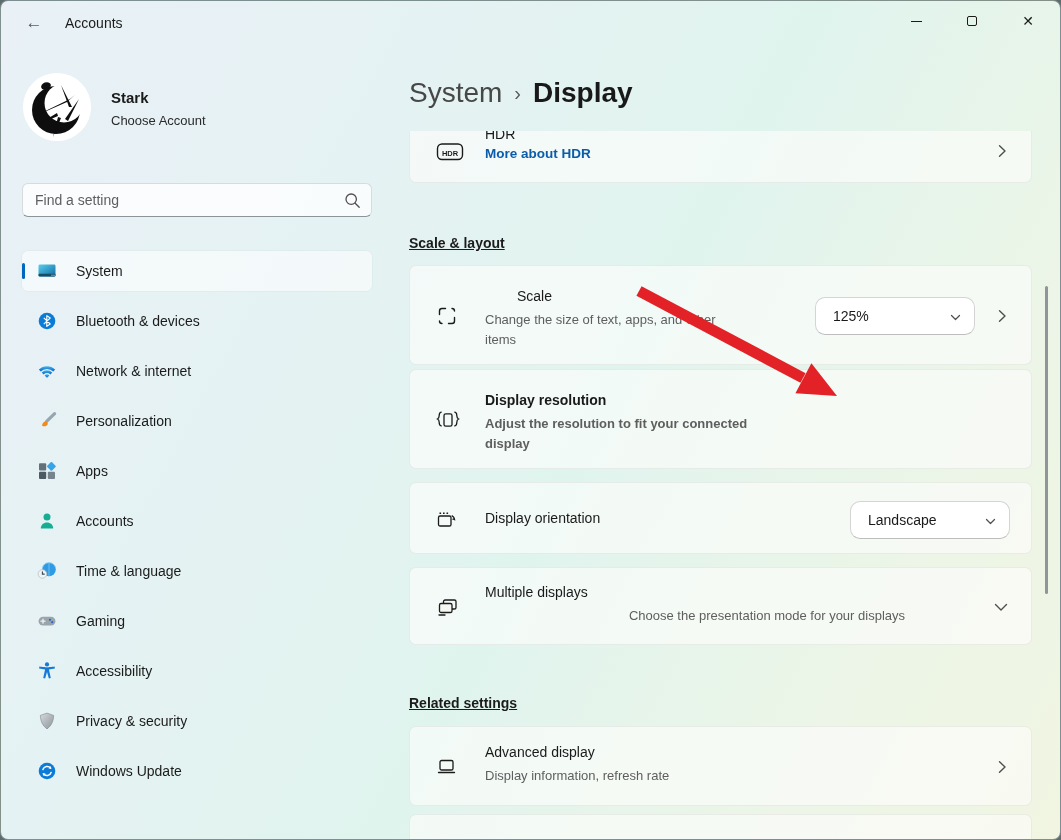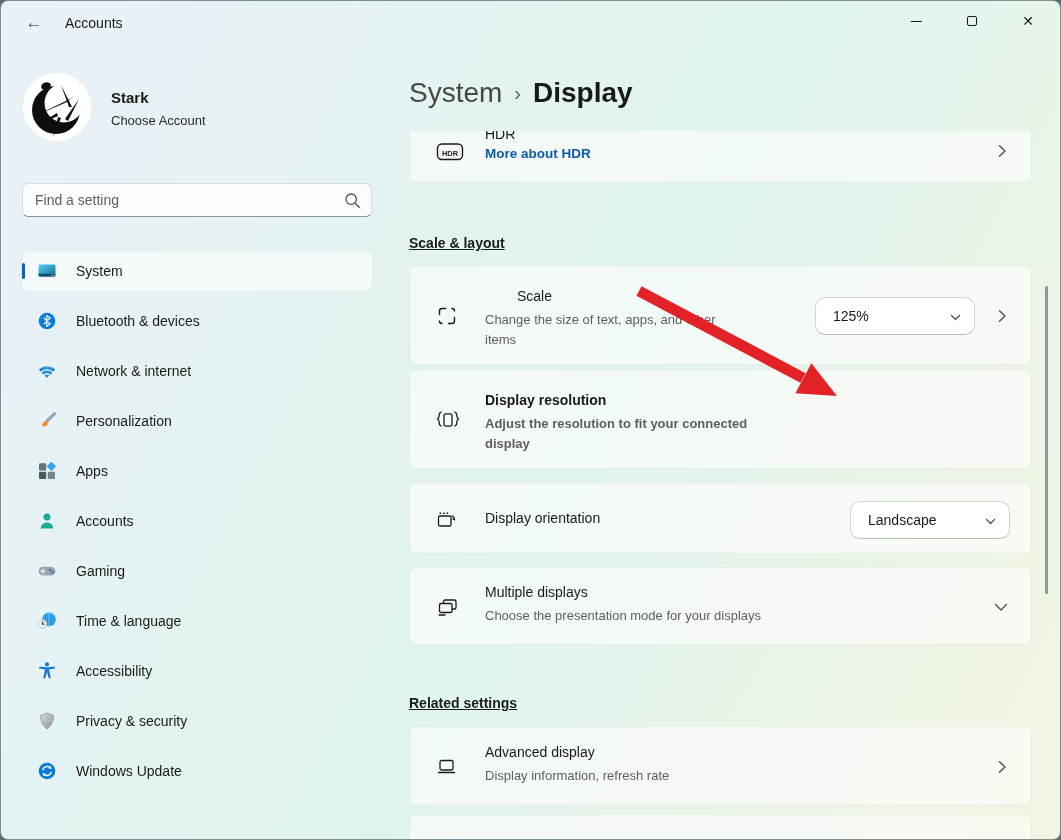--- a/index.html
+++ b/index.html
@@ -173,38 +173,38 @@
         <svg width="20" height="20" viewBox="0 0 20 20">
             <circle cx="10" cy="6" r="3.5" fill="#16ae93"></circle>
             <path d="M3.8 17.5c0-3.6 2.8-5.9 6.2-5.9s6.2 2.3 6.2 5.9z" fill="#16ae93"></path>
           </svg>
       </span>
       <span class="nav-lbl">Accounts</span>
     </div>
     <div class="nav-item">
       <span class="nav-ic">
         <svg width="20" height="20" viewBox="0 0 20 20">
+            <circle cx="12" cy="8.5" r="6.8" fill="#2f9be4"></circle>
+            <path d="M5.6 6.2a6.8 6.8 0 0 1 12.8 0M12 1.7v13.6" stroke="#7fc7f0" stroke-width=".8" fill="none"></path>
+            <circle cx="5.4" cy="13" r="4.3" fill="#eef3f6" stroke="#b9c1c7" stroke-width=".8"></circle>
+            <path d="M5.4 10.8v2.3h1.9" stroke="#3c4750" stroke-width="1.1" fill="none" stroke-linecap="round"></path>
+          </svg>
+      </span>
+      <span class="nav-lbl">Time &amp; language</span>
+    </div>
+    <div class="nav-item">
+      <span class="nav-ic">
+        <svg width="20" height="20" viewBox="0 0 20 20">
             <rect x="1.6" y="5.8" width="16.8" height="8.8" rx="4.4" fill="#9aa4ad"></rect>
             <path d="M6 8.2v4M4 10.2h4" stroke="#eef2f4" stroke-width="1.3" stroke-linecap="round"></path>
             <circle cx="13" cy="8.8" r="1.1" fill="#2b66c4"></circle>
             <circle cx="15.2" cy="11.2" r="1.1" fill="#2b66c4"></circle>
           </svg>
       </span>
       <span class="nav-lbl">Gaming</span>
-    </div>
-    <div class="nav-item">
-      <span class="nav-ic">
-        <svg width="20" height="20" viewBox="0 0 20 20">
-            <circle cx="12" cy="8.5" r="6.8" fill="#2f9be4"></circle>
-            <path d="M5.6 6.2a6.8 6.8 0 0 1 12.8 0M12 1.7v13.6" stroke="#7fc7f0" stroke-width=".8" fill="none"></path>
-            <circle cx="5.4" cy="13" r="4.3" fill="#eef3f6" stroke="#b9c1c7" stroke-width=".8"></circle>
-            <path d="M5.4 10.8v2.3h1.9" stroke="#3c4750" stroke-width="1.1" fill="none" stroke-linecap="round"></path>
-          </svg>
-      </span>
-      <span class="nav-lbl">Time &amp; language</span>
     </div>
     <div class="nav-item">
       <span class="nav-ic">
         <svg width="20" height="20" viewBox="0 0 20 20" fill="#1479d7">
             <circle cx="10" cy="3.4" r="2.1"></circle>
             <path d="M10 6.4c1 0 7.6-.9 7.6-.9l.3 1.9-6 1.2 1.9 8.4-1.9.5-1.9-6.6-1.9 6.6-1.9-.5 1.9-8.4-6-1.2.3-1.9s6.6.9 7.6.9z"></path>
           </svg>
       </span>
       <span class="nav-lbl">Accessibility</span>
     </div>
@@ -319,21 +319,21 @@
 
   <div class="card" style="top:566px; height:78px;">
     <span class="card-ic" style="top:28px;">
       <svg width="24" height="22" viewBox="0 0 24 22" fill="none" stroke="#1b1b1b" stroke-width="1.3">
           <rect x="7.5" y="4" width="12.5" height="9" rx="1.6"></rect>
           <rect x="3.5" y="7.5" width="12.5" height="9" rx="1.6" fill="#f6f8f4"></rect>
           <path d="M3 19h6" stroke-linecap="round"></path>
         </svg>
     </span>
     <div class="card-title" style="top:16px;">Multiple displays</div>
-    <div class="card-sub" style="top:38px; width:420px;">Choose the presentation mode for your displays</div>
+    <div class="card-sub" style="top:38px; width:420px;text-align:right;">Choose the presentation mode for your displays</div>
     <span class="chev" style="top:31px;">
       <svg width="16" height="16" viewBox="0 0 16 16">
           <path d="M2.5 5.5 L8 11 L13.5 5.5" fill="none" stroke="#4f4f4f" stroke-width="1.4" stroke-linecap="round" stroke-linejoin="round"></path>
         </svg>
     </span>
   </div>
 
   <div class="sec-hd" style="top:694px;">Related settings</div>
 
   <div class="card" style="top:725px; height:80px;">

